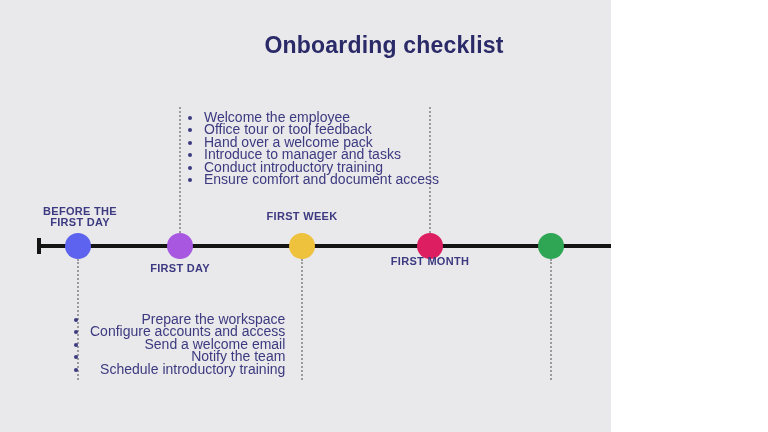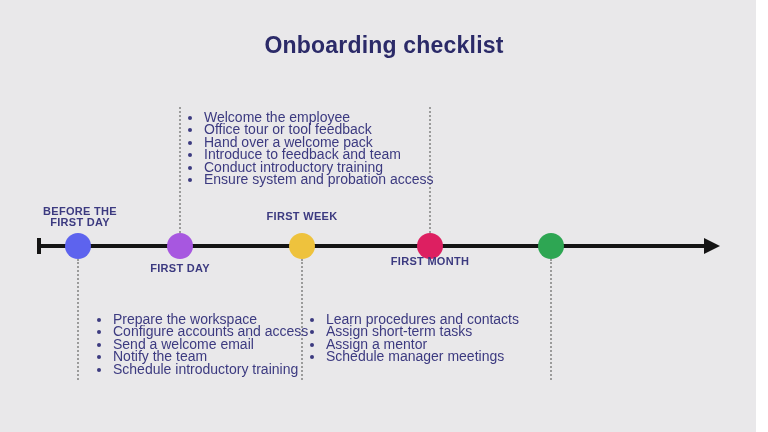--- a/index.html
+++ b/index.html
@@ -1,18 +1,18 @@
 <!DOCTYPE html>
 <html><head>
 <meta charset="utf-8">
 <style>
   html,body{margin:0;padding:0;}
   .canvas{
     position:relative;
-    width:756px;height:432px;
+    width:611px;height:432px;
     background:#e9e8ea;
     font-family:"Liberation Sans", sans-serif;
     overflow:hidden;
   }
   .title{
     position:absolute;top:32px;left:0;width:768px;
     text-align:center;
     font-size:23px;font-weight:bold;
     color:#2b2a68;
     letter-spacing:0.2px;
@@ -93,35 +93,29 @@
     <span>FIRST WEEK</span>
   </div>
   <div class="stage-label" style="left:370px;top:256px;">
     <span>FIRST MONTH</span>
   </div>
 
   <ul class="task-list" style="left:189px;top:110px;">
     <li>Welcome the employee</li>
     <li>Office tour or tool feedback</li>
     <li>Hand over a welcome pack</li>
-    <li>Introduce to feedback and team</li>
+    <li>Introduce to manager and tasks</li>
     <li>Conduct introductory training</li>
-    <li>Ensure system and probation access</li>
+    <li>Ensure comfort and document access</li>
   </ul>
 
 
-  <ul class="task-list" style="left:98px;top:312px;">
+  <ul class="task-list" style="left:75px;top:312px;text-align:right;">
     <li>Prepare the workspace</li>
     <li>Configure accounts and access</li>
     <li>Send a welcome email</li>
     <li>Notify the team</li>
     <li>Schedule introductory training</li>
   </ul>
 
-  <ul class="task-list" style="left:311px;top:312px;">
-    <li>Learn procedures and contacts</li>
-    <li>Assign short-term tasks</li>
-    <li>Assign a mentor</li>
-    <li>Schedule manager meetings</li>
-  </ul>
 
 
 </div>
 
 </body></html>

